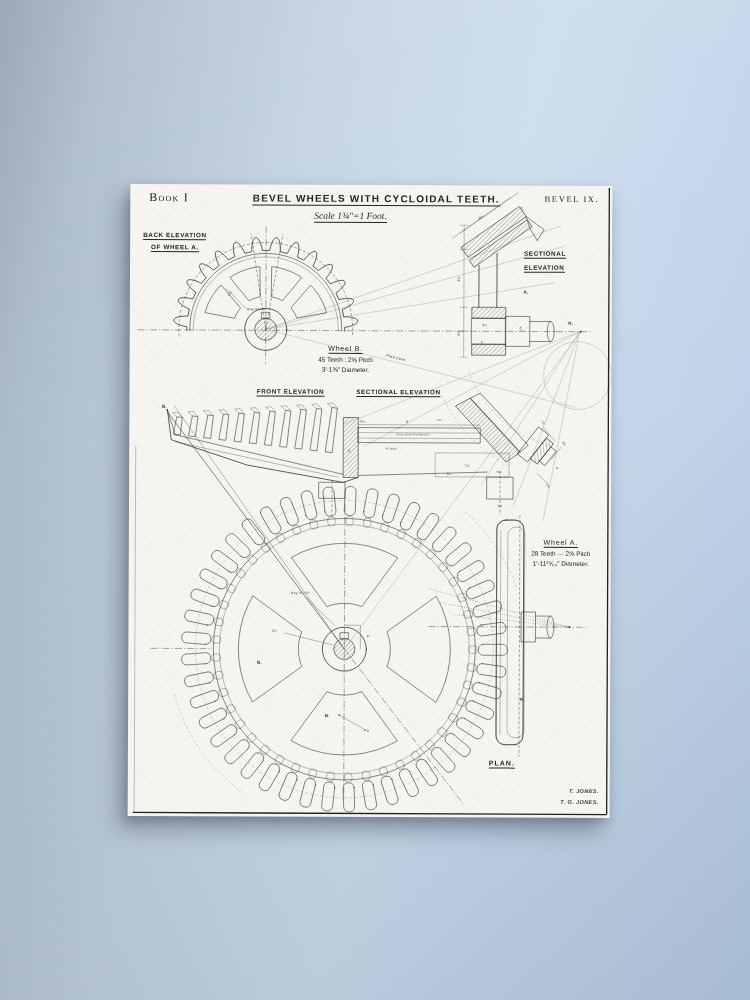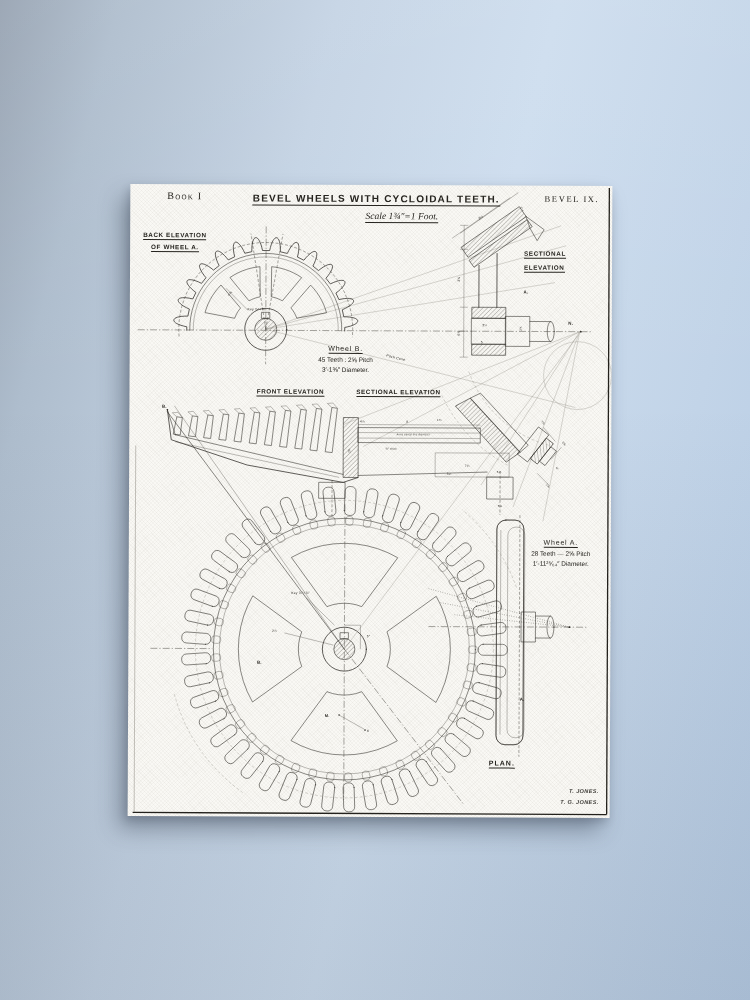--- a/index.html
+++ b/index.html
@@ -26,24 +26,24 @@
   #dwg .dd{fill:none;stroke:#3c3a34;stroke-width:.45;stroke-dasharray:7 2 1.3 2}
   #dwg .dot{fill:none;stroke:#3c3a34;stroke-width:.5;stroke-dasharray:.7 1.7}
   #dwg .ht{fill:url(#hp);stroke:#2c2a25;stroke-width:.6}
   #dwg .bd{stroke:#23211c;stroke-width:1.3}
   #dwg .bdl{stroke:#9a978e;stroke-width:.6}
   #dwg text.dim{fill:#2c2a25;font-family:"Liberation Sans",sans-serif;letter-spacing:.2px}
   .lb{position:absolute;color:#26241f;white-space:nowrap;z-index:2}
   .u{border-bottom:1px solid #26241f;padding-bottom:1px}
   .serif{font-family:"Liberation Serif",serif}
   .sans{font-family:"Liberation Sans",sans-serif}
-  #book{left:37px;top:6px;font-size:10px;font-variant:small-caps;letter-spacing:1.2px}
+  #book{left:19px;top:6px;font-size:12px;font-variant:small-caps;letter-spacing:1.2px}
   #plate{right:13px;top:8px;font-size:8.5px;letter-spacing:1.6px}
   #title{left:118px;top:8px;width:256px;text-align:center;font-size:10px;font-weight:bold;letter-spacing:1.2px}
-  #scale{left:184px;top:26px;width:124px;text-align:right;font-size:9.5px;font-style:italic}
+  #scale{left:184px;top:26px;width:124px;text-align:left;font-size:9.5px;font-style:italic}
   .vlabel{font-size:6.3px;font-weight:bold;letter-spacing:.6px}
   #lblBack1{left:13px;top:47px}#lblBack2{left:21px;top:59px}
   #lblSectA1{left:394px;top:64px}#lblSectA2{left:394px;top:78px}
   #wheelB{left:146px;top:159px;width:140px;text-align:center;font-size:6.4px;line-height:1.55}
   #wheelA{left:371px;top:352px;width:122px;text-align:center;font-size:6.4px;line-height:1.55}
   .wname{font-size:7px;letter-spacing:.8px}
   #lblFront{left:106px;top:203px;width:110px;text-align:center}
   #lblSectB{left:212px;top:203px;width:114px;text-align:center}
   #lblPlan{left:344px;top:574px;width:60px;text-align:center;font-size:7px;font-weight:bold;letter-spacing:1px}
   #sig{right:11px;top:600px;text-align:right;font-size:5.5px;font-style:italic;font-weight:bold;line-height:2;letter-spacing:.4px;color:#3a3833}

